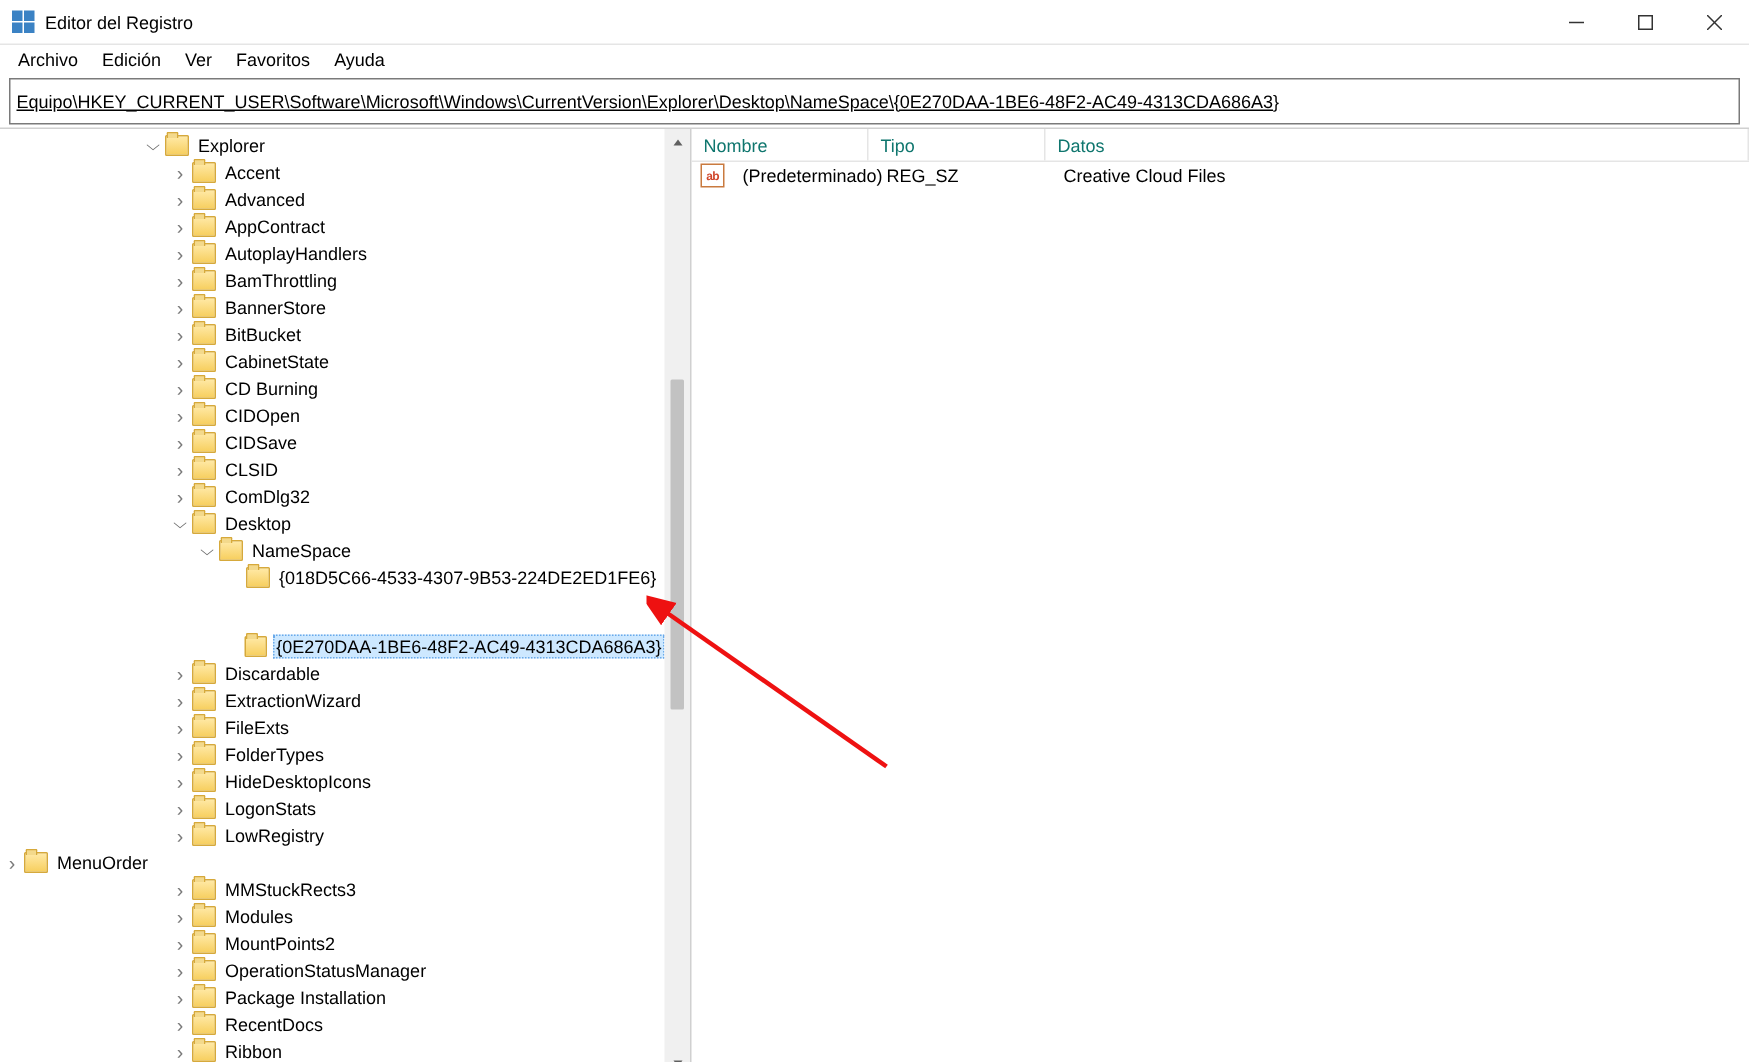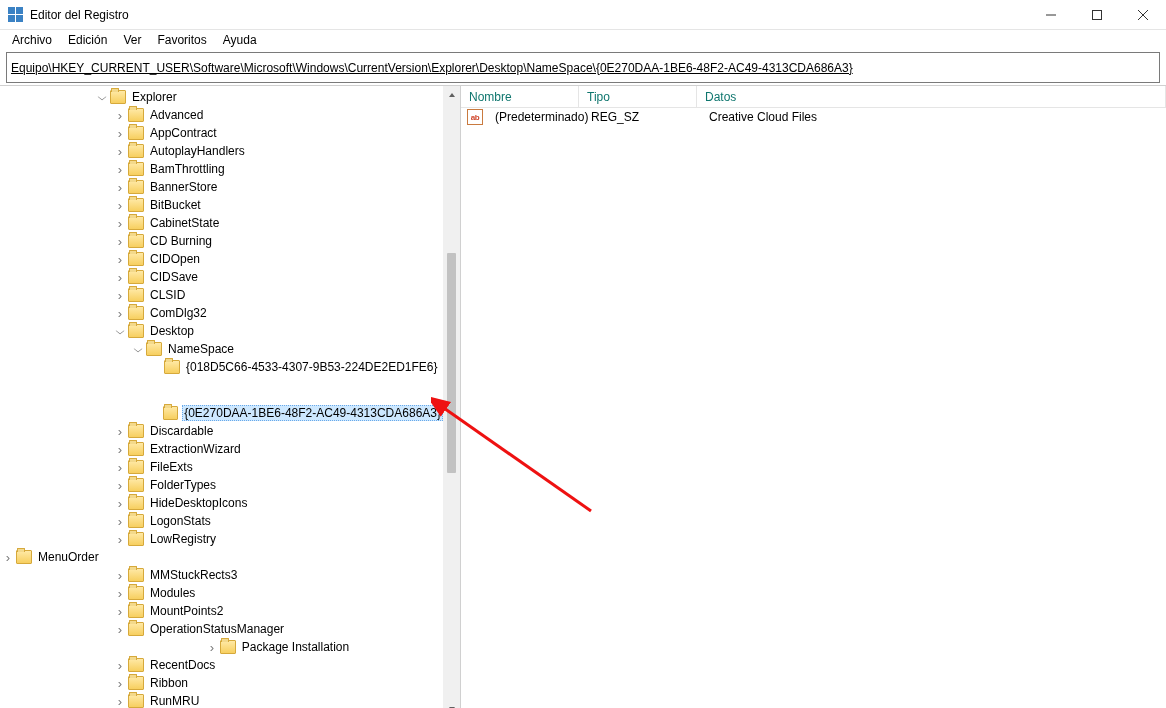--- a/index.html
+++ b/index.html
@@ -97,20 +97,25 @@
   <div class="treepane">
     <div class="tree" id="tree">
         <div class="row" style="padding-left: 94px;">
           <span class="exp v"></span>
           <span class="fold"></span>
           <span class="lbl">Explorer</span>
         </div>
         <div class="row" style="padding-left: 112px;">
           <span class="exp r"></span>
           <span class="fold"></span>
+          <span class="lbl">Accent</span>
+        </div>
+        <div class="row" style="padding-left: 112px;">
+          <span class="exp r"></span>
+          <span class="fold"></span>
           <span class="lbl">Advanced</span>
         </div>
         <div class="row" style="padding-left: 112px;">
           <span class="exp r"></span>
           <span class="fold"></span>
           <span class="lbl">AppContract</span>
         </div>
         <div class="row" style="padding-left: 112px;">
           <span class="exp r"></span>
           <span class="fold"></span>
@@ -234,21 +239,21 @@
         <div class="row" style="padding-left: 112px;">
           <span class="exp r"></span>
           <span class="fold"></span>
           <span class="lbl">MountPoints2</span>
         </div>
         <div class="row" style="padding-left: 112px;">
           <span class="exp r"></span>
           <span class="fold"></span>
           <span class="lbl">OperationStatusManager</span>
         </div>
-        <div class="row" style="padding-left: 112px; justify-content: center;">
+        <div class="row" style="padding-left: 112px;">
           <span class="exp r"></span>
           <span class="fold"></span>
           <span class="lbl">Package Installation</span>
         </div>
         <div class="row" style="padding-left: 112px;">
           <span class="exp r"></span>
           <span class="fold"></span>
           <span class="lbl">RecentDocs</span>
         </div>
         <div class="row" style="padding-left: 112px;">

